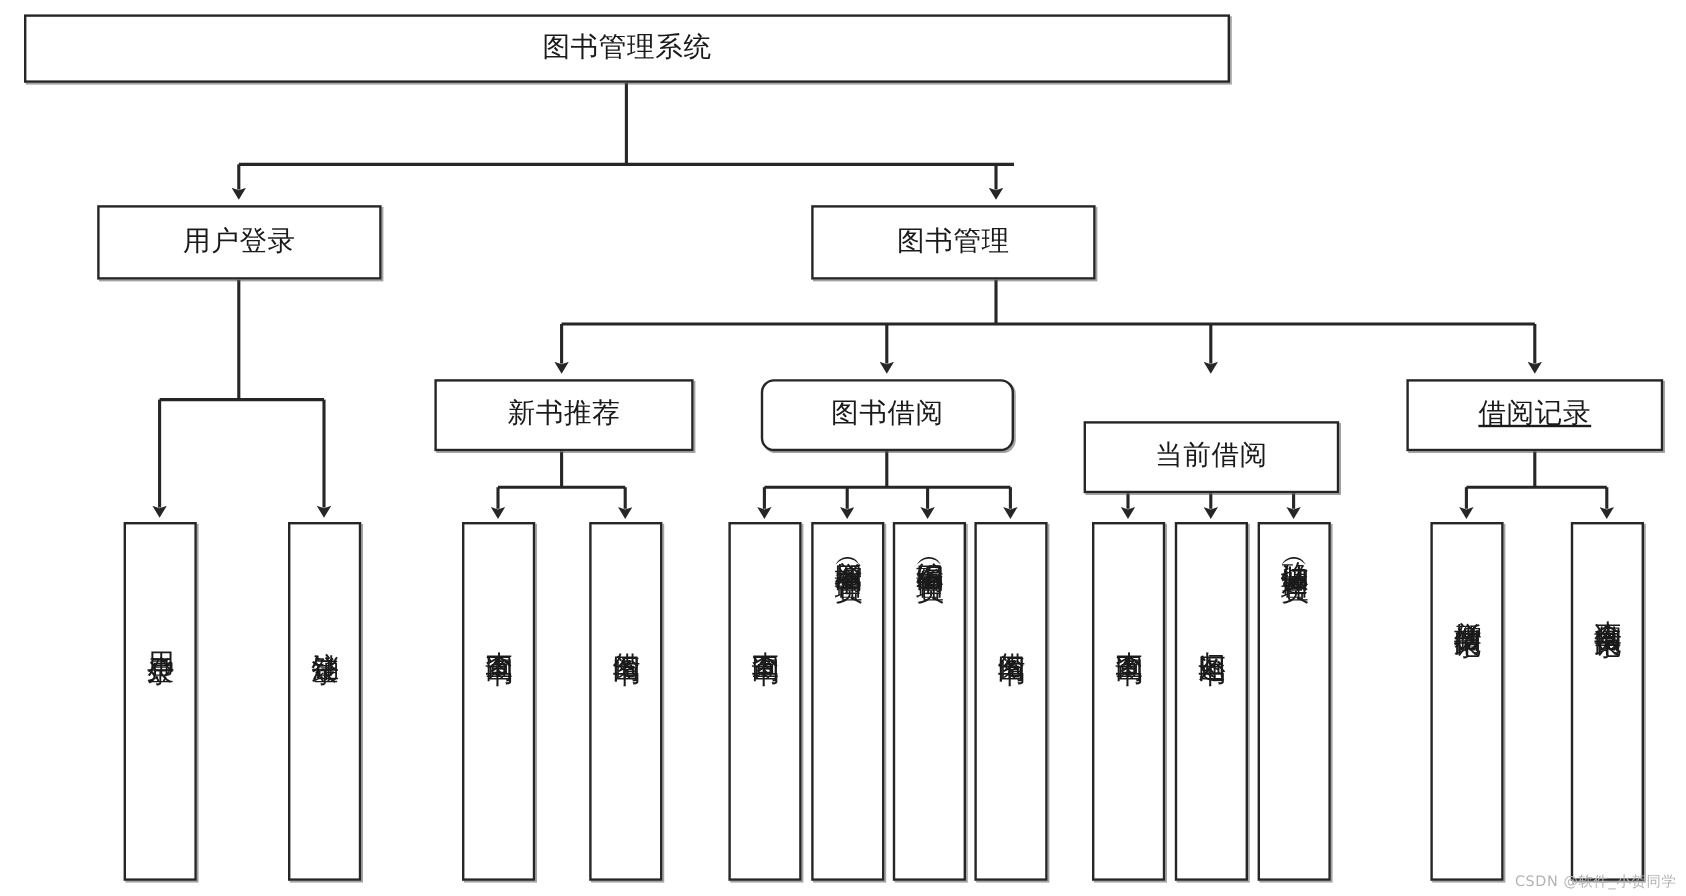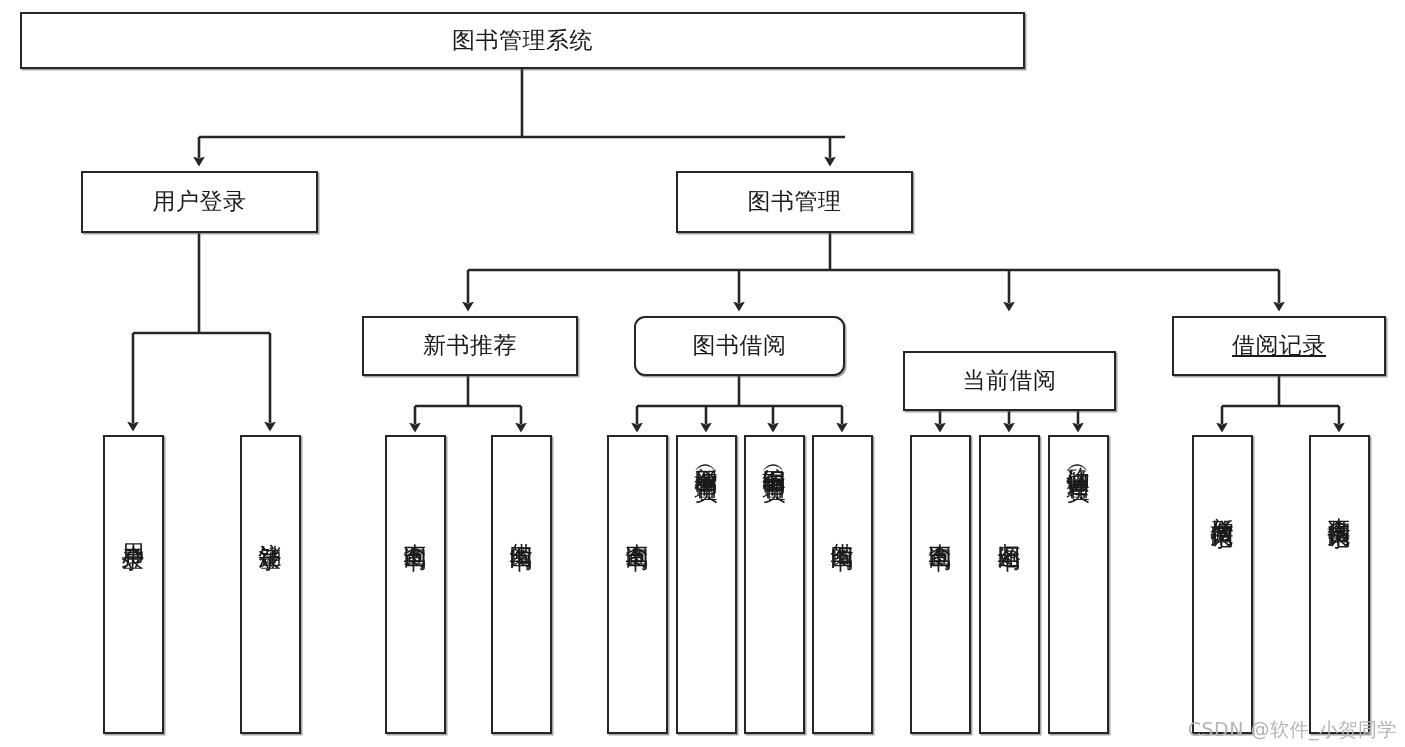--- a/index.html
+++ b/index.html
@@ -70,21 +70,21 @@
   .node.vert.mid2 .node-label {
     margin-top: 52px;
   }
   .node.vert.topal .node-label {
     margin-top: 2px;
   }
   #watermark {
     position: absolute;
     right: 8px;
     bottom: 4px;
-    font-size: 19px;
+    font-size: 12px;
     color: #b4b4b4;
     letter-spacing: 0.5px;
     white-space: nowrap;
     font-family: "DejaVu Sans", "Liberation Sans", sans-serif;
   }
 </style>
 </head>
 <body>
 
 <div id="diagram-root">

